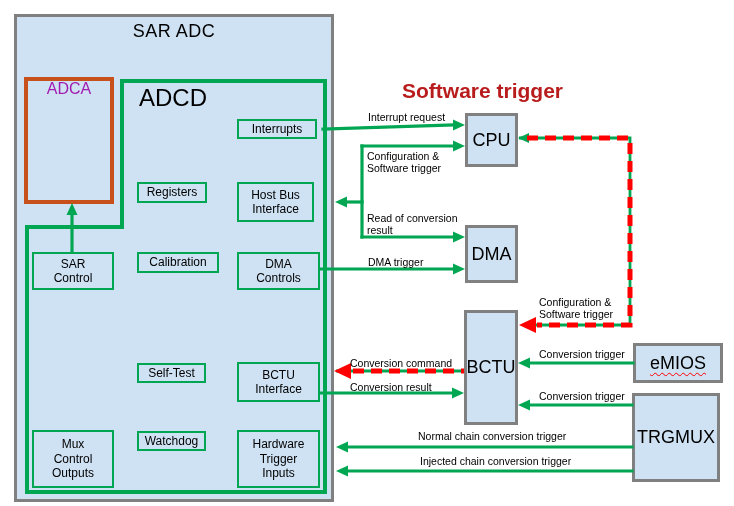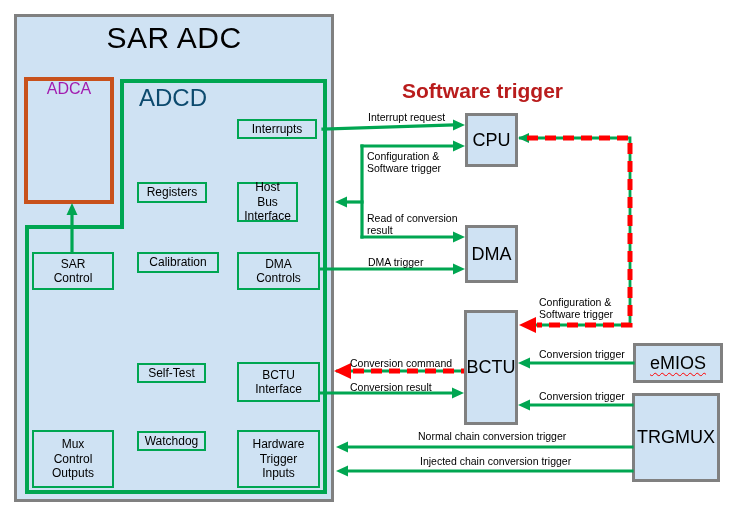--- a/index.html
+++ b/index.html
@@ -6,28 +6,28 @@
   .stage {
     position:relative; width:734px; height:506px; background:#ffffff;
     font-family:"Liberation Sans", sans-serif; color:#000; overflow:hidden;
   }
   .abs { position:absolute; box-sizing:border-box; }
 
   
   .sarbox { left:14px; top:14px; width:320px; height:488px;
     background:#CFE2F3; border:3px solid #808080; }
   .sar-title { left:14px; top:21px; width:320px; text-align:center;
-    font-size:30px; letter-spacing:0.5px; }
+    font-size:18px; letter-spacing:0.5px; }
 
   
   .adca { left:24px; top:77px; width:90px; height:127px;
     border:4px solid #C8511B; }
   .adca-label { left:24px; top:80px; width:90px; text-align:center;
     font-size:16px; color:#a21caf; }
-  .adcd-label { left:139px; top:84px; font-size:24px; color:#0c4a6e; }
+  .adcd-label { left:139px; top:84px; font-size:24px; color:#000000; }
 
   
   .gbox { border:2px solid #00A651; font-size:12px; line-height:1.2;
     display:flex; align-items:center; justify-content:center;
     text-align:center; color:#000; }
   .gbox.nowrap { white-space:nowrap; }
   .gbox.wrap { padding:0 10px; }
 
   
   .xbox { background:#CFE2F3; border:3px solid #808080; font-size:18px;
@@ -52,21 +52,21 @@
   <div class="abs sarbox"></div>
   <div class="abs sar-title">SAR ADC</div>
 
   <div class="abs adca"></div>
   <div class="abs adca-label">ADCA</div>
 
   <div class="abs adcd-label">ADCD</div>
 
   <div class="abs gbox nowrap" style="left:237px;top:119px;width:80px;height:20px;">Interrupts</div>
   <div class="abs gbox nowrap" style="left:137px;top:182px;width:70px;height:21px;">Registers</div>
-  <div class="abs gbox wrap" style="left:237px;top:182px;width:61px;height:40px;">Host Bus Interface</div>
+  <div class="abs gbox wrap" style="left:237px;top:182px;width:77px;height:40px;">Host Bus Interface</div>
   <div class="abs gbox nowrap" style="left:137px;top:252px;width:82px;height:21px;">Calibration</div>
   <div class="abs gbox wrap" style="left:237px;top:252px;width:83px;height:38px;">DMA Controls</div>
   <div class="abs gbox wrap" style="left:32px;top:252px;width:82px;height:38px;">SAR Control</div>
   <div class="abs gbox nowrap" style="left:137px;top:363px;width:69px;height:20px;">Self-Test</div>
   <div class="abs gbox wrap" style="left:237px;top:362px;width:83px;height:40px;">BCTU Interface</div>
   <div class="abs gbox nowrap" style="left:137px;top:431px;width:69px;height:20px;">Watchdog</div>
   <div class="abs gbox wrap" style="left:32px;top:430px;width:82px;height:58px;">Mux Control Outputs</div>
   <div class="abs gbox wrap" style="left:237px;top:430px;width:83px;height:58px;">Hardware Trigger Inputs</div>
 
   <div class="abs xbox" style="left:465px;top:113px;width:53px;height:54px;">CPU</div>

